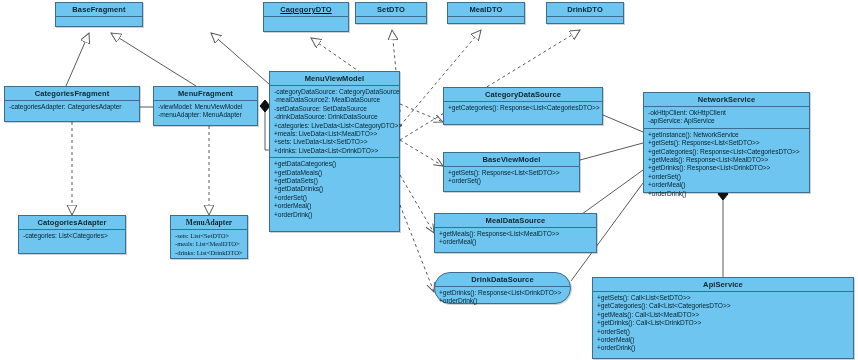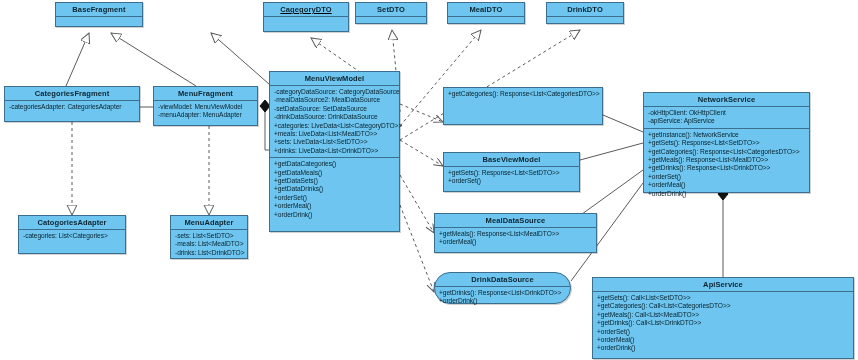--- a/index.html
+++ b/index.html
@@ -162,20 +162,21 @@
         <div class="row">+getDataCategories()</div>
         <div class="row">+getDataMeals()</div>
         <div class="row">+getDataSets()</div>
         <div class="row">+getDataDrinks()</div>
         <div class="row">+orderSet()</div>
         <div class="row">+orderMeal()</div>
         <div class="row">+orderDrink()</div>
       </div>
     </div>
     <div class="node" style="left: 443px; top: 87px; width: 160px; height: 38px;">
+      <div class="title">CategoryDataSource</div>
       <div class="compartment">
         <div class="row">+getCategories(): Response&lt;List&lt;CategoriesDTO&gt;&gt;</div>
       </div>
     </div>
     <div class="node" style="left: 443px; top: 152px; width: 137px; height: 40px;">
       <div class="title">BaseViewModel</div>
       <div class="compartment">
         <div class="row">+getSets(): Response&lt;List&lt;SetDTO&gt;&gt;</div>
         <div class="row">+orderSet()</div>
       </div>
@@ -222,21 +223,21 @@
         <div class="row">+orderMeal()</div>
         <div class="row">+orderDrink()</div>
       </div>
     </div>
     <div class="node" style="left: 18px; top: 215px; width: 108px; height: 39px;">
       <div class="title">CatogoriesAdapter</div>
       <div class="compartment">
         <div class="row">-categories: List&lt;Categories&gt;</div>
       </div>
     </div>
-    <div class="node" style="left: 170px; top: 215px; width: 78px; height: 44px;">
+    <div class="node" style="left: 170px; top: 215px; width: 78px; height: 44px; font-family: Liberation Serif, serif;">
       <div class="title">MenuAdapter</div>
       <div class="compartment">
         <div class="row">-sets: List&lt;SetDTO&gt;</div>
         <div class="row">-meals: List&lt;MealDTO&gt;</div>
         <div class="row">-drinks: List&lt;DrinkDTO&gt;</div>
       </div>
     </div>
   </div>
 
 </body></html>

